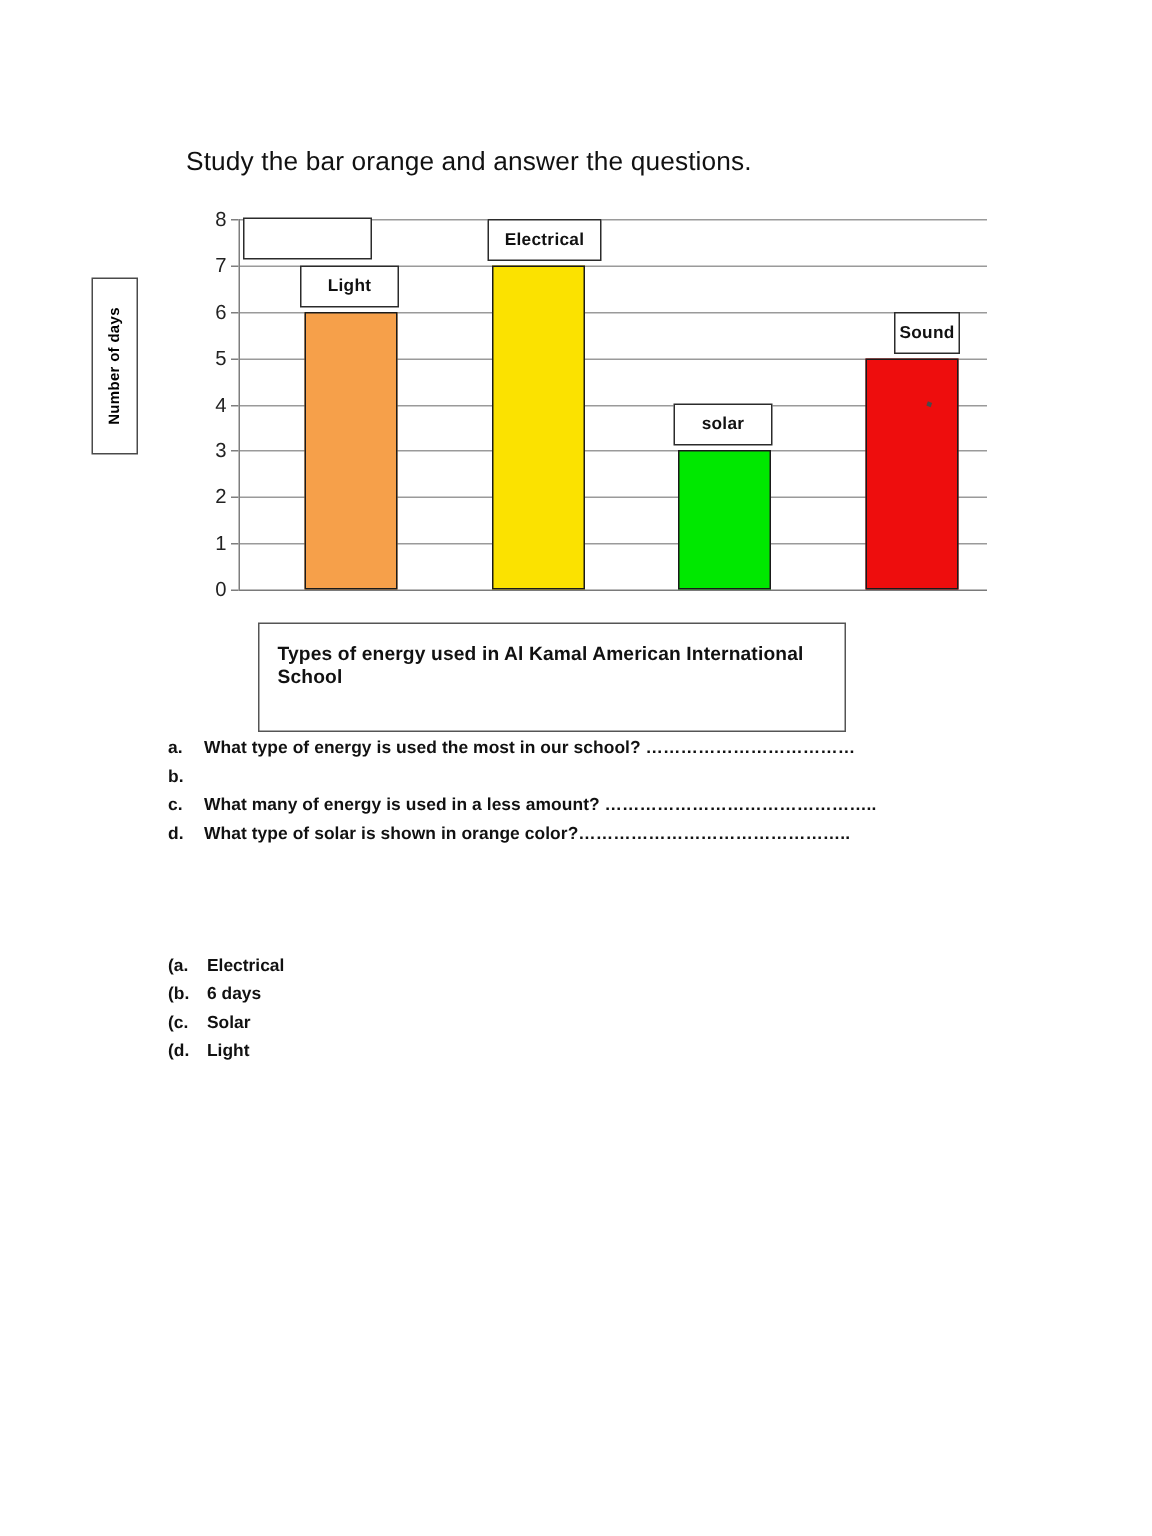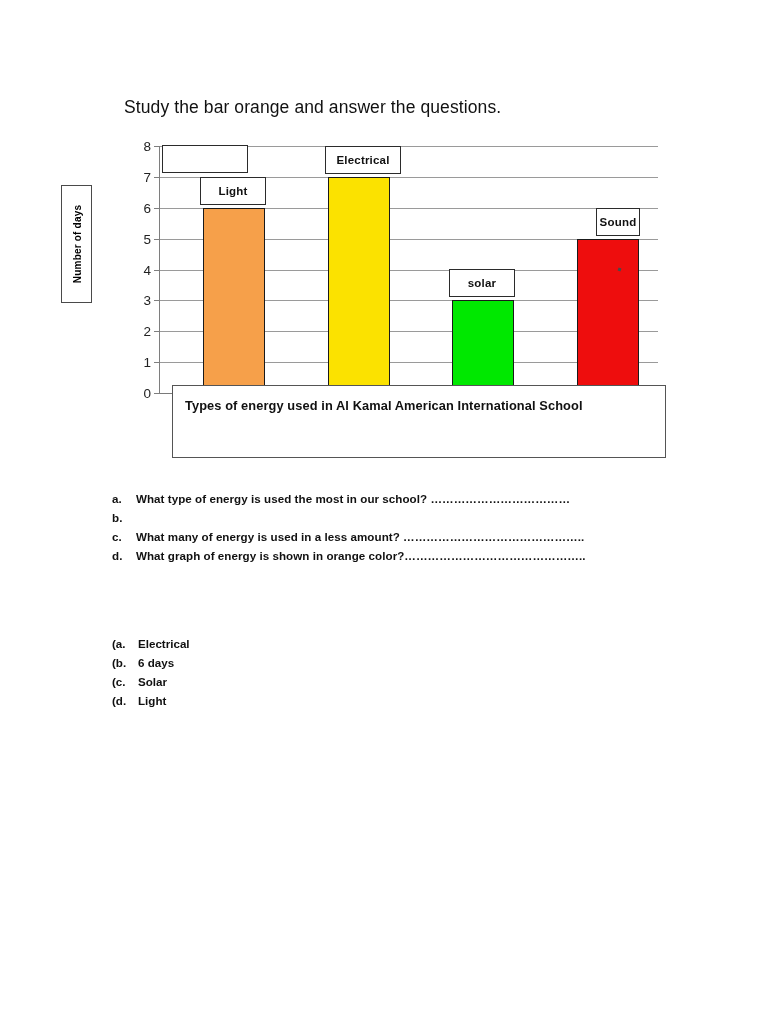--- a/index.html
+++ b/index.html
@@ -108,22 +108,22 @@
     font-size: 11.5px;
     font-weight: bold;
     letter-spacing: 0.2px;
     color: #111;
   }
   .bar-label-box.empty { background: #ffffff; }
 
   
   #chart-caption-box {
     position: absolute;
-    left: 172px; top: 385px;
-    width: 494px; height: 73px;
+    left: 172px; top: 415px;
+    width: 392px; height: 73px;
     border: 1.5px solid #555;
     background: #fff;
   }
   #chart-caption-text {
     position: absolute;
     left: 12px; top: 12px;
     font-size: 12.8px;
     font-weight: bold;
     letter-spacing: 0.1px;
     color: #111;
@@ -243,21 +243,21 @@
     </div>
     <div class="question-row">
       <span class="q-marker">b.</span>
     </div>
     <div class="question-row">
       <span class="q-marker">c.</span>
       <span class="q-text">What many of energy is used in a less amount? ………………………………………..</span>
     </div>
     <div class="question-row">
       <span class="q-marker">d.</span>
-      <span class="q-text">What graph of energy is shown in orange color?………………………………………..</span>
+      <span class="q-text">What type of solar is shown in orange color?………………………………………..</span>
     </div>
   </div>
 
 <div id="answer-key">
     <div class="answer-row">
       <span class="a-marker">(a.</span>
       <span>Electrical</span>
     </div>
     <div class="answer-row">
       <span class="a-marker">(b.</span>

